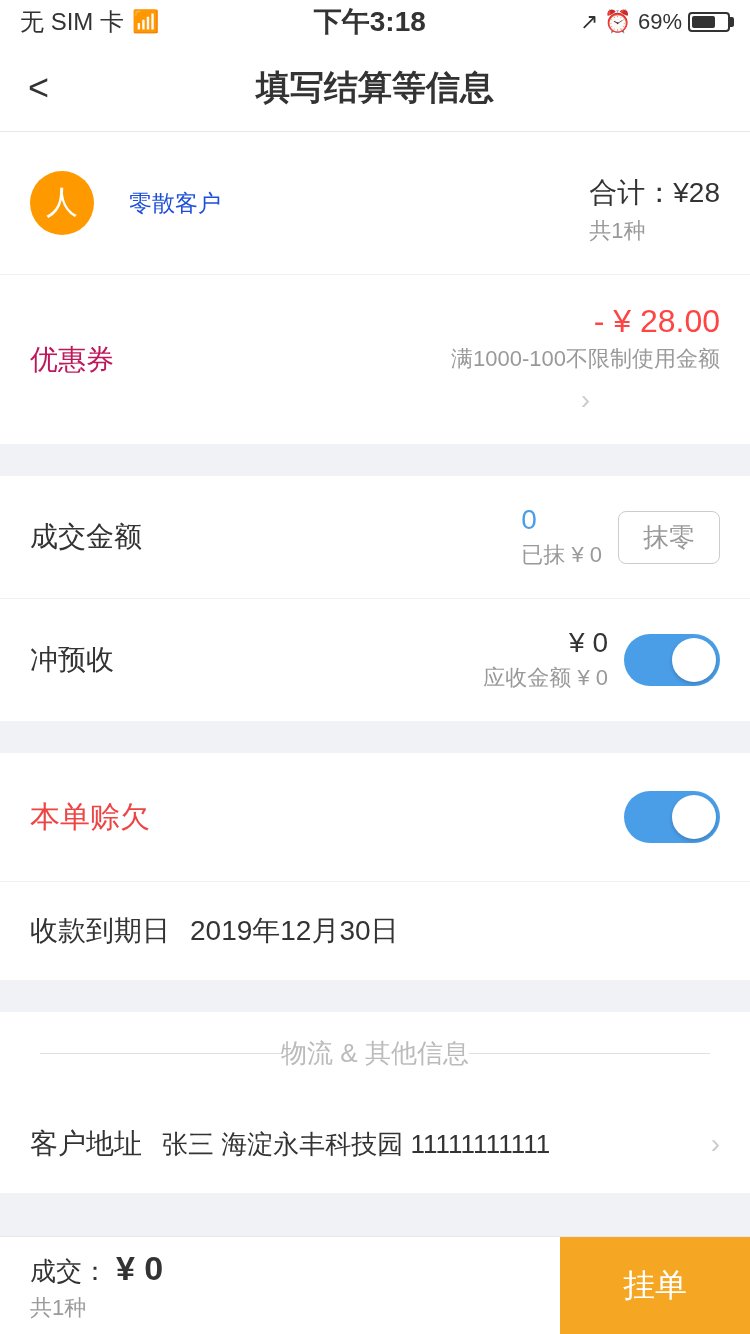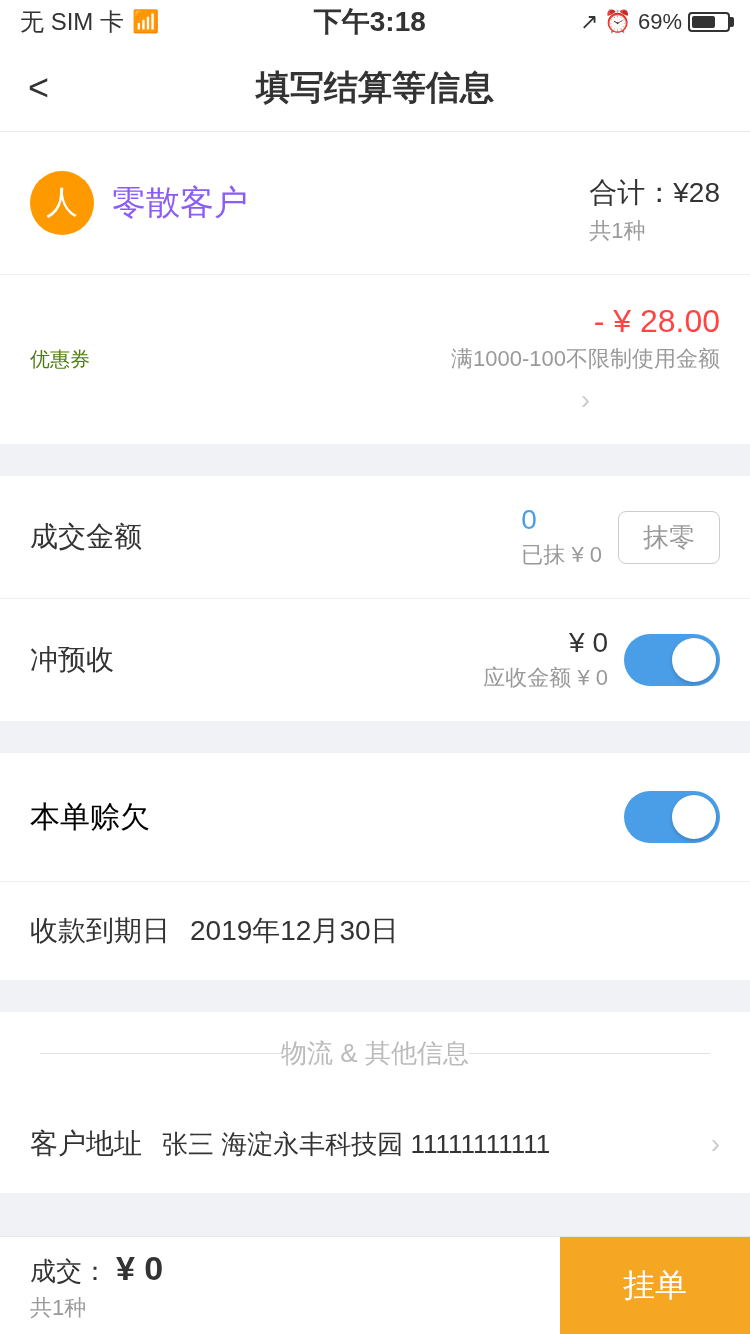--- a/index.html
+++ b/index.html
@@ -94,34 +94,34 @@
       padding: 28px 30px;
     }
     .customer-left { display: flex; align-items: center; gap: 18px; }
     .customer-avatar {
       width: 64px; height: 64px;
       background: #f90;
       border-radius: 50%;
       display: flex; align-items: center; justify-content: center;
       color: #fff; font-size: 32px;
     }
-    .customer-name { font-size: 34px; color: #8b5cf6; }
+    .customer-name { font-size: 23px; color: #1d4ed8; margin-left: 17px; }
     .customer-right { text-align: left; margin-top: 14px; }
     .total-amount { font-size: 28px; color: #333; }
     .total-count { font-size: 22px; color: #999; margin-top: 4px; }
 
     
     .coupon-row {
       display: flex;
       align-items: center;
       justify-content: space-between;
       padding: 28px 30px;
       border-top: 1px solid #f0f0f0;
     }
-    .coupon-label { font-size: 20px; color: #4d7c0f; }
+    .coupon-label { font-size: 28px; color: #be185d; }
     .coupon-right { display: flex; align-items: center; gap: 10px; flex-direction: column; }
     .coupon-right-inner { text-align: right; }
     .coupon-discount { font-size: 32px; color: #ff4444; font-weight: 500; }
     .coupon-desc { font-size: 22px; color: #999; margin-top: 4px; }
     .chevron-icon { color: #ccc; font-size: 28px; }
 
     
     .section-divider { height: 16px; background: #f0f2f5; }
 
     
@@ -167,21 +167,21 @@
       box-shadow: 0 2px 4px rgba(0,0,0,0.2);
     }
 
     
     .debit-row {
       display: flex;
       align-items: center;
       justify-content: space-between;
       padding: 38px 30px;
     }
-    .debit-label { font-size: 30px; color: #000000; }
+    .debit-label { font-size: 30px; color: #ef4444; }
 
     
     .due-date-row {
       padding: 30px 30px;
       display: flex;
       align-items: center;
       gap: 20px;
       border-top: 1px solid #f0f0f0;
     }
     .due-date-label { font-size: 28px; color: #333; }

